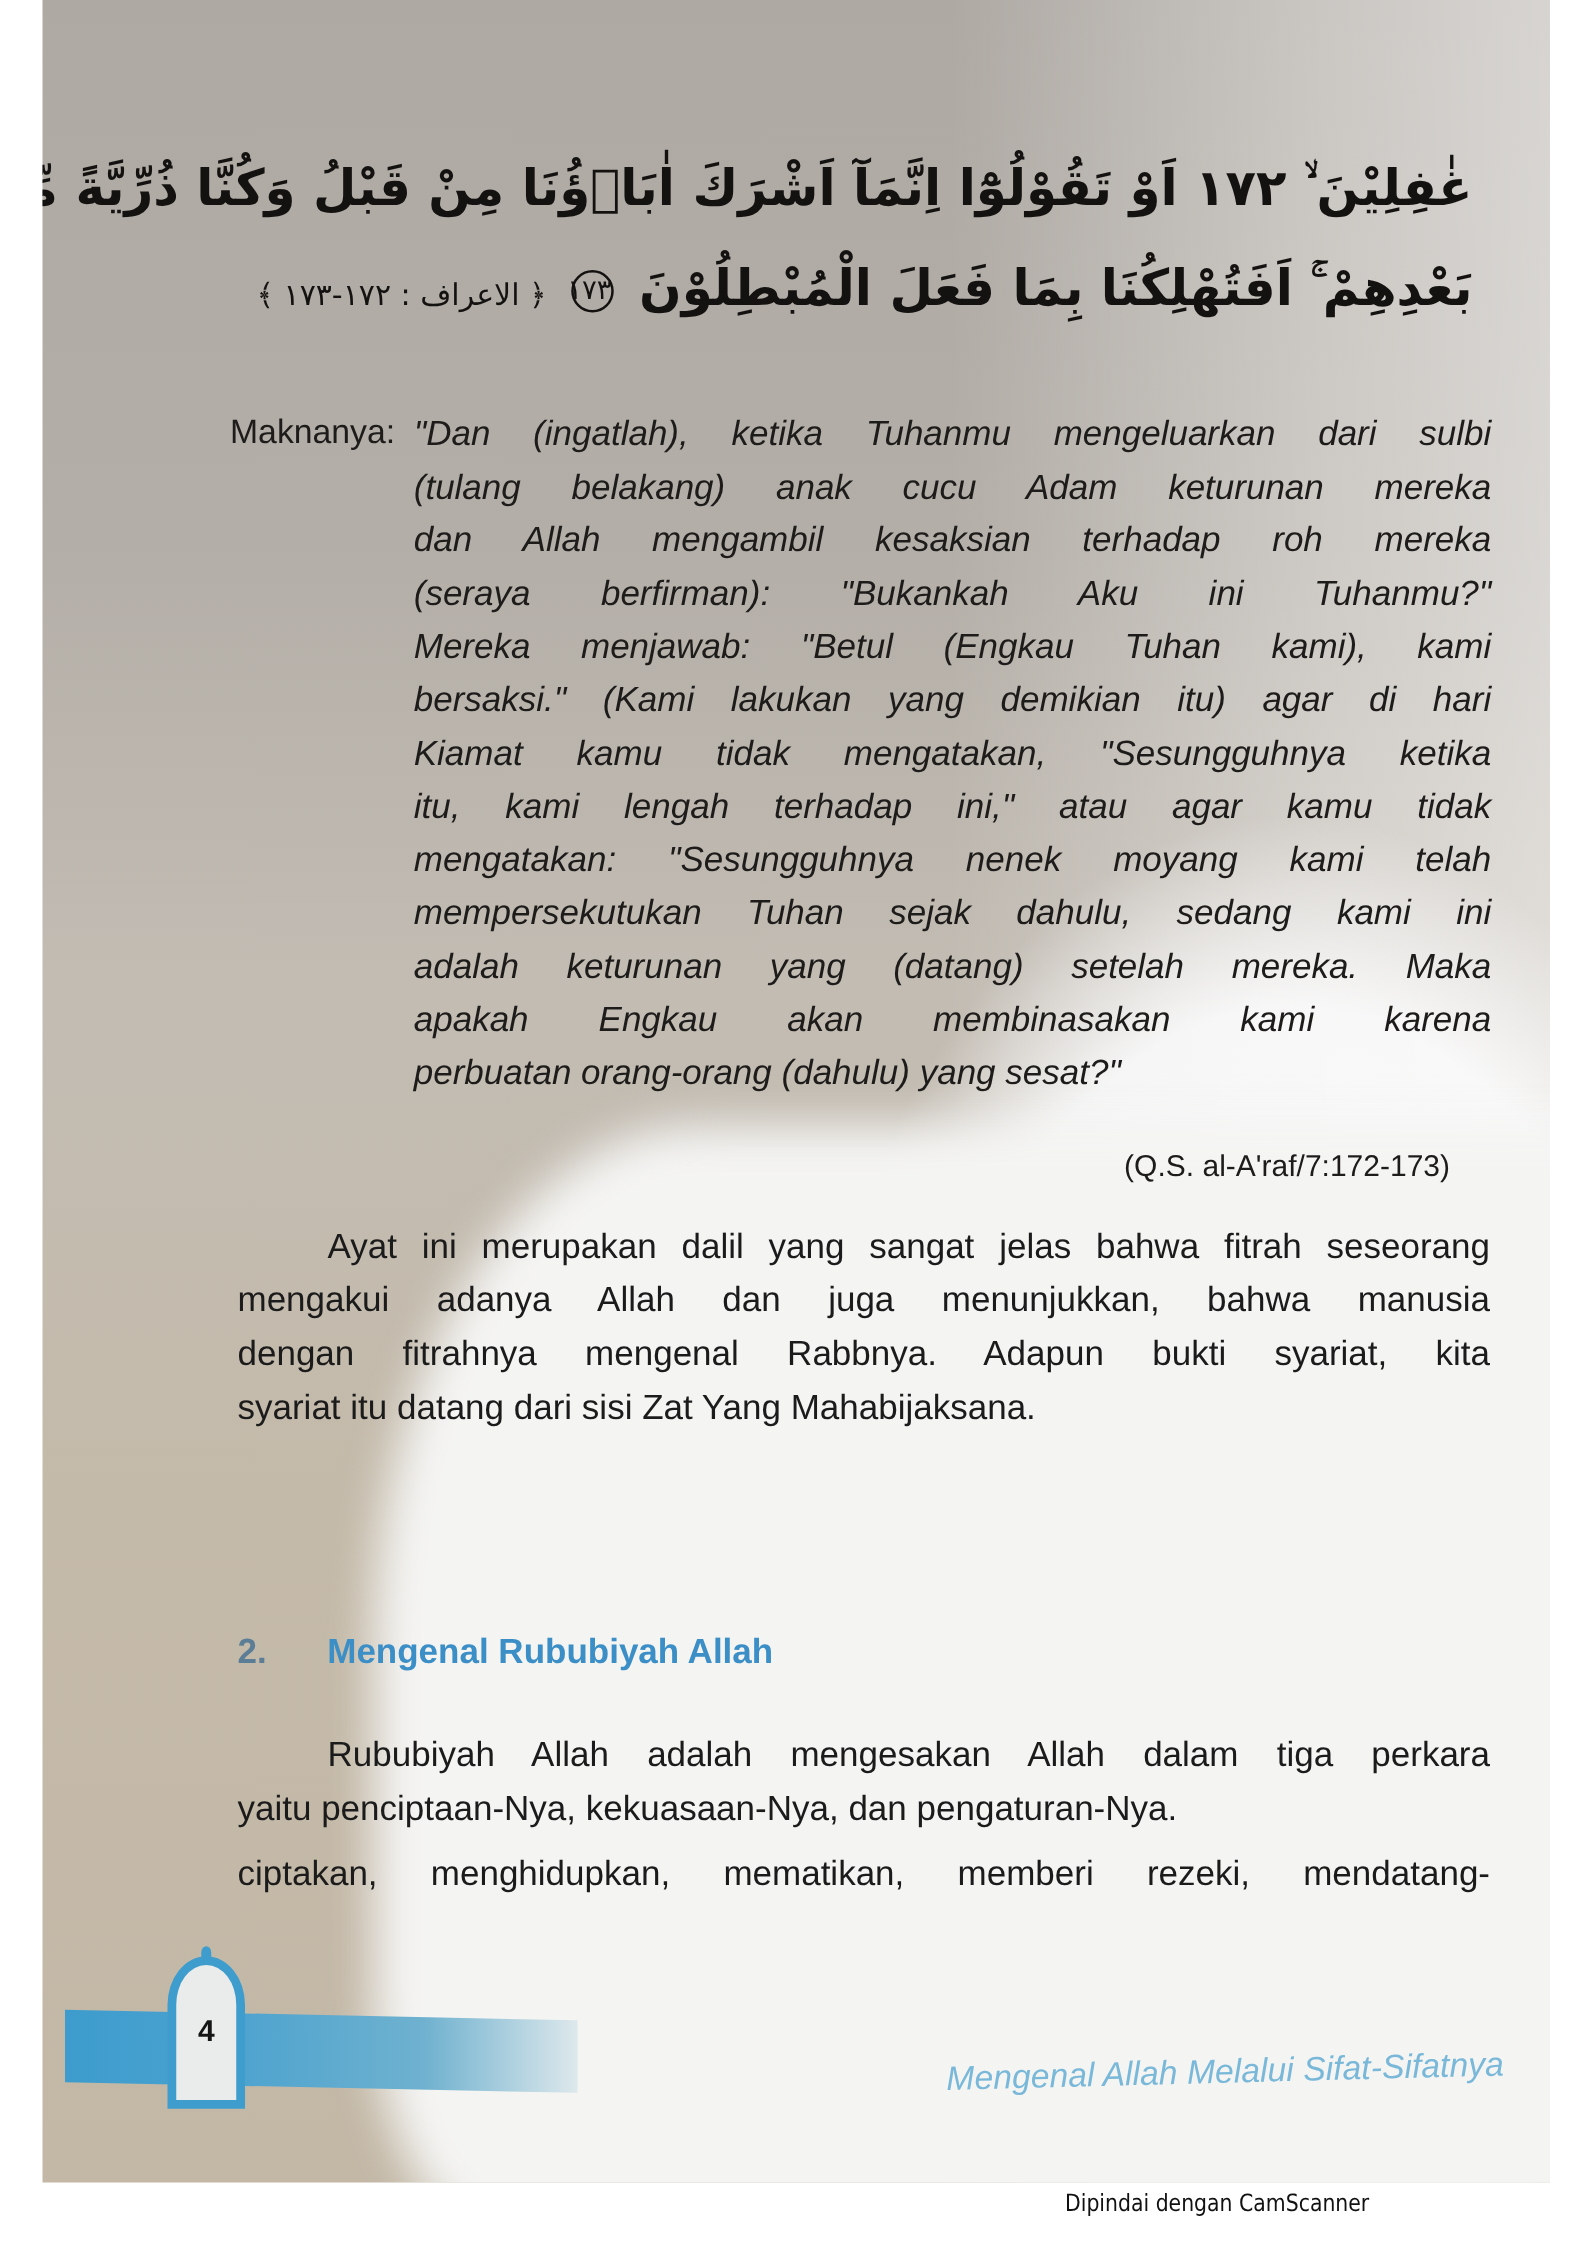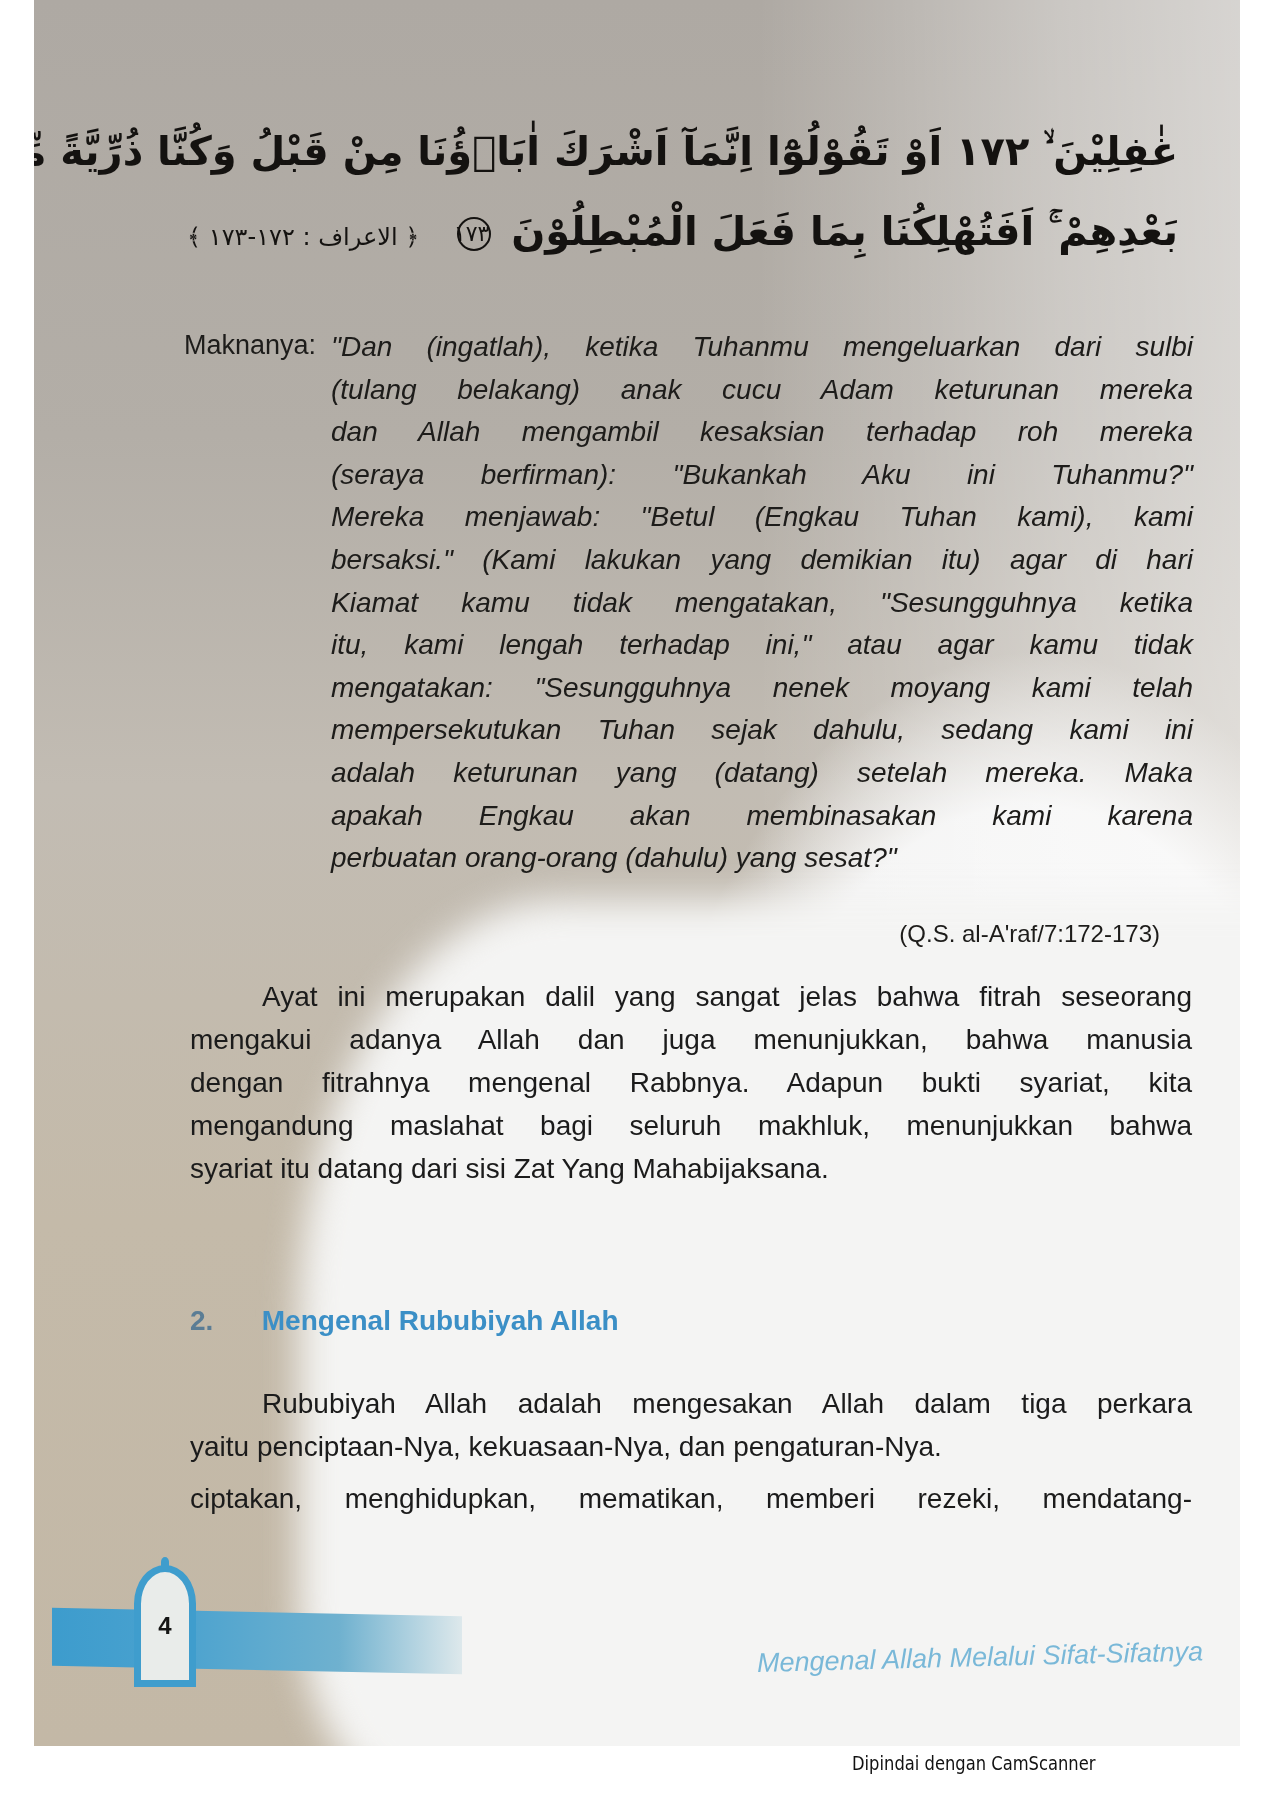--- a/index.html
+++ b/index.html
@@ -61,21 +61,20 @@
       font-weight: bold;
       color: #141210;
       white-space: nowrap;
       letter-spacing: 0px;
     }
     .arabic.l1 { top: 128px; }
     .arabic.l2 { top: 208px; }
     .arabic .ref {
       font-size: 24px;
       font-weight: normal;
-      margin-right: 18px;
     }
     .ayah-mark {
       display: inline-block;
       font-size: 22px;
       border: 2px solid #141210;
       border-radius: 50%;
       width: 30px;
       height: 30px;
       line-height: 30px;
       text-align: center;
@@ -253,21 +252,20 @@
       <span class="tline">adalah keturunan yang (datang) setelah mereka. Maka</span>
       <span class="tline">apakah Engkau akan membinasakan kami karena</span>
       <span class="tline last">perbuatan orang-orang (dahulu) yang sesat?"</span>
     </div>
     <div class="citation">(Q.S. al-A'raf/7:172-173)</div>
 
     <div class="para para1">
       <span class="pline indent">Ayat ini merupakan dalil yang sangat jelas bahwa fitrah seseorang</span>
       <span class="pline">mengakui adanya Allah dan juga menunjukkan, bahwa manusia</span>
       <span class="pline">dengan fitrahnya mengenal Rabbnya. Adapun bukti syariat, kita</span>
-      <span class="pline">mengandung maslahat bagi  seluruh makhluk, menunjukkan bahwa</span>
       <span class="pline last">syariat itu datang dari sisi Zat Yang Mahabijaksana.</span>
     </div>
 
     <div class="section-heading">
       <span class="num">2.</span>
       <span>Mengenal Rububiyah Allah</span>
     </div>
 
     <div class="para para2">
       <span class="pline indent">Rububiyah Allah adalah mengesakan Allah dalam tiga perkara</span>

